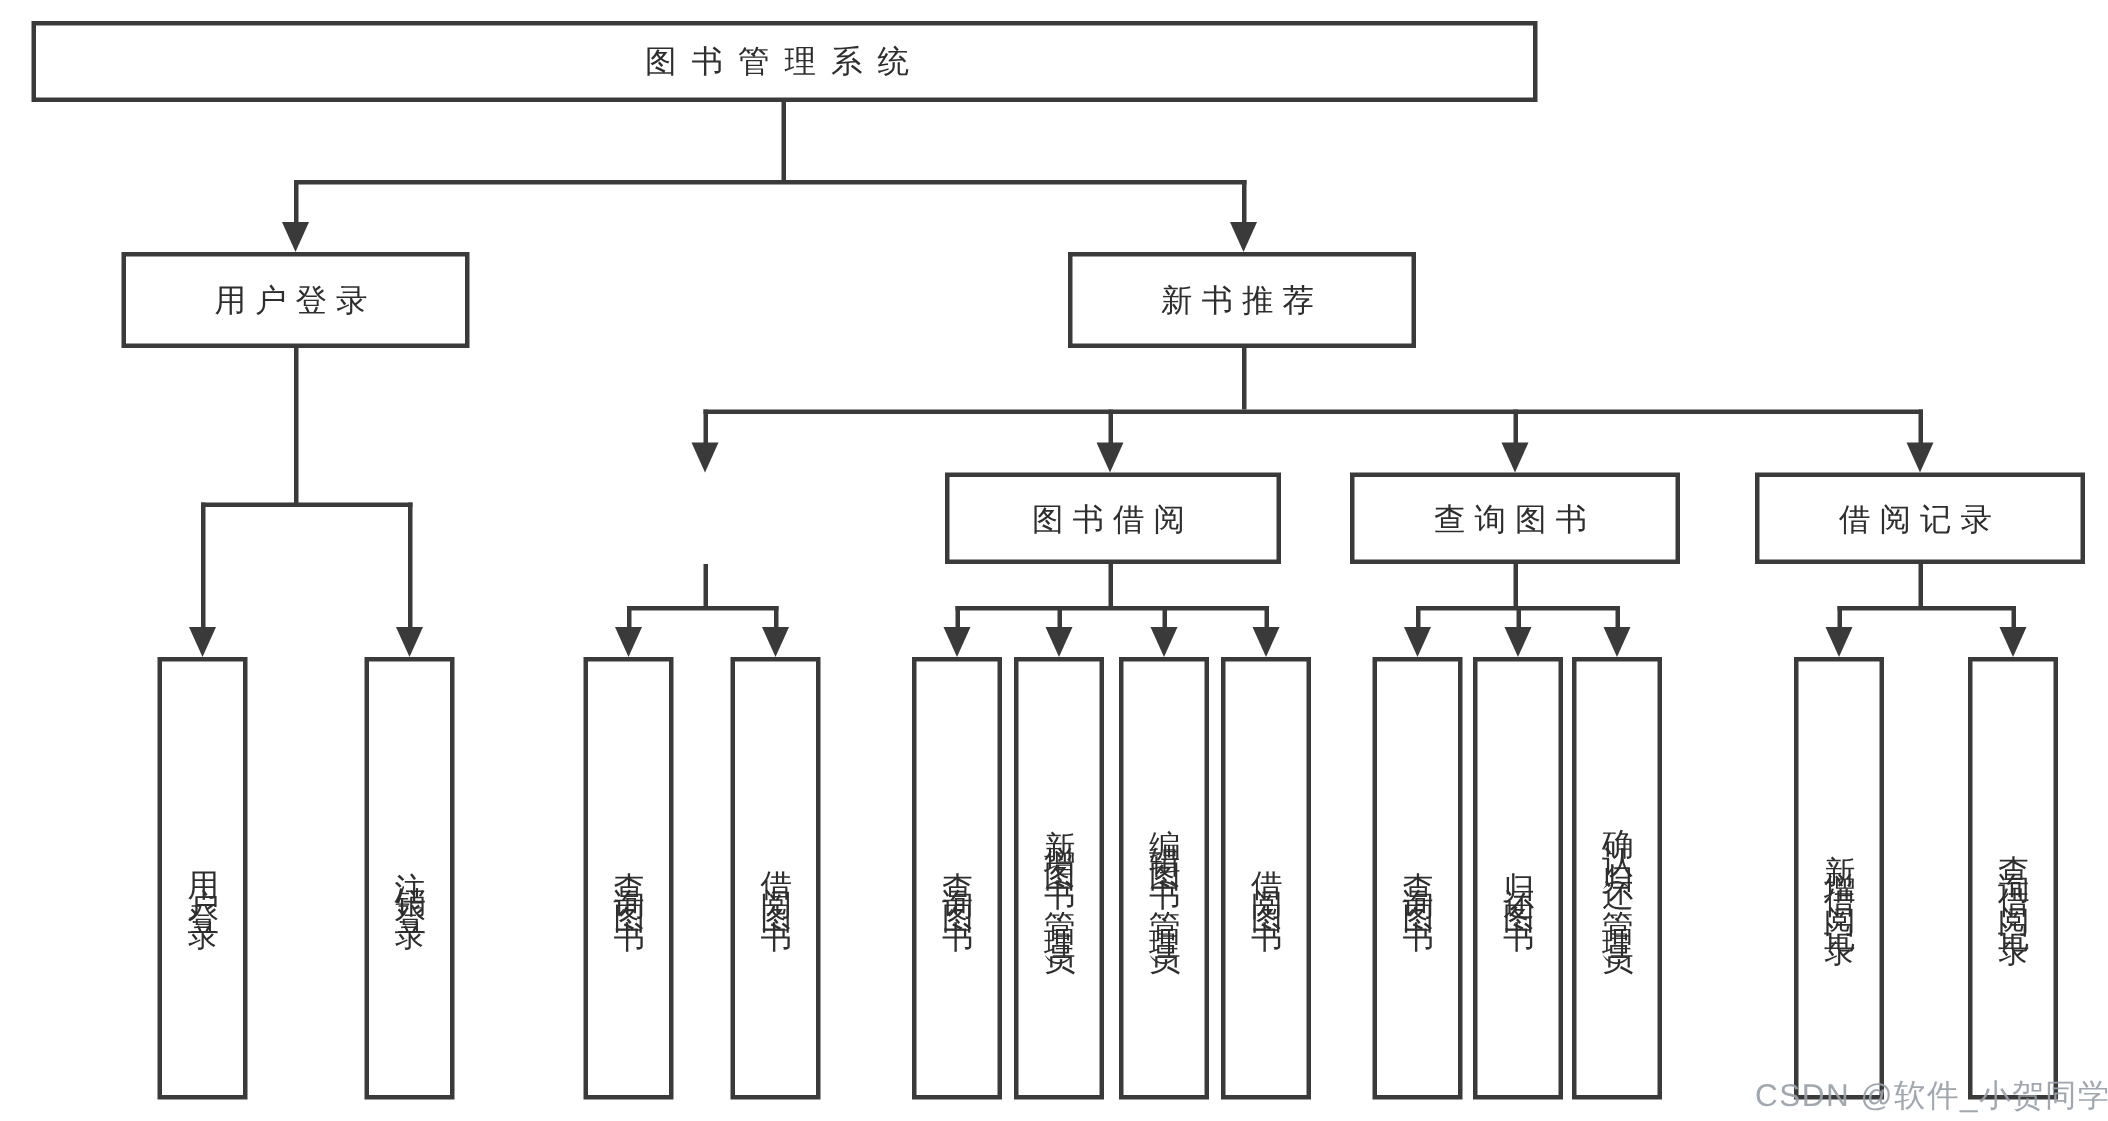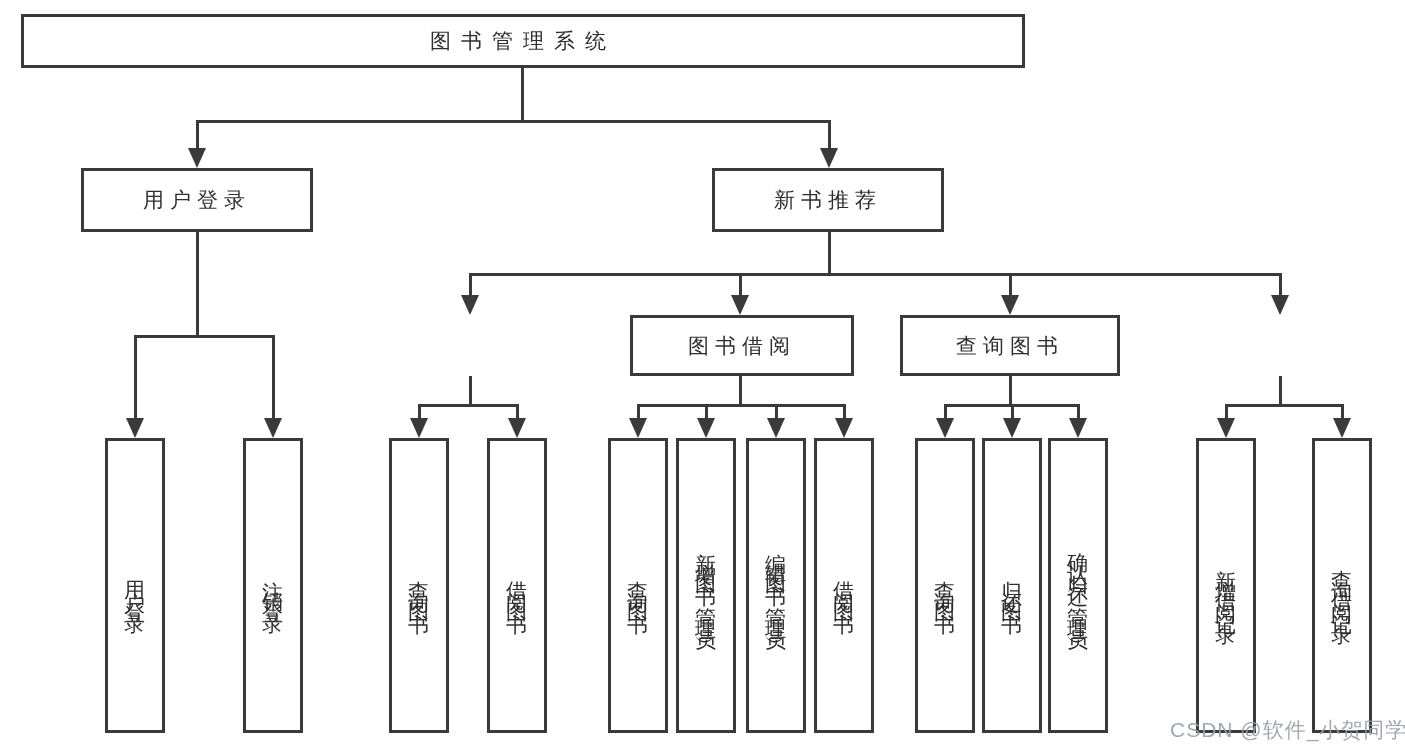--- a/index.html
+++ b/index.html
@@ -109,20 +109,23 @@
   <div class="box" style="left:712px;top:168px;width:232px;height:64px">
     <span class="lbl">新书推荐</span>
   </div>
 
   <div class="box" style="left:630px;top:315px;width:224px;height:61px">
     <span class="lbl">图书借阅</span>
   </div>
   <div class="box" style="left:900px;top:315px;width:220px;height:61px">
     <span class="lbl">查询图书</span>
   </div>
+  <div class="box" style="left:1170px;top:315px;width:220px;height:61px">
+    <span class="lbl">借阅记录</span>
+  </div>
 
   <div class="box vbox" style="left:105px">
     <span class="vlbl">用户登录</span>
   </div>
   <div class="box vbox" style="left:243px">
     <span class="vlbl">注销登录</span>
   </div>
 
   <div class="box vbox" style="left:389px">
     <span class="vlbl">查询图书</span>

